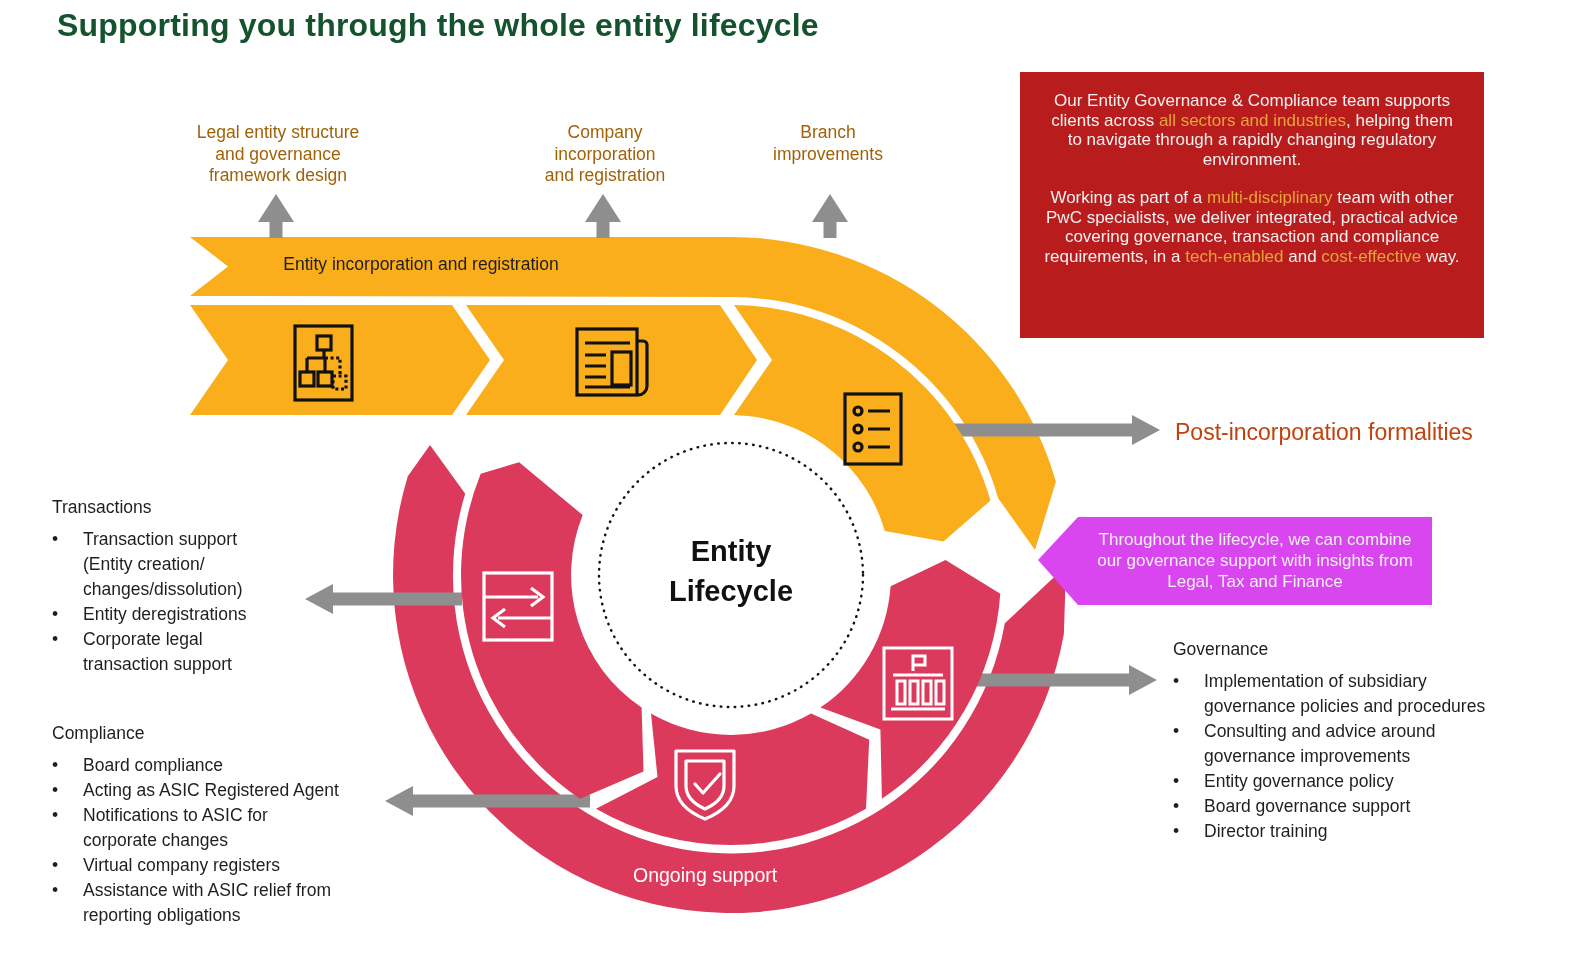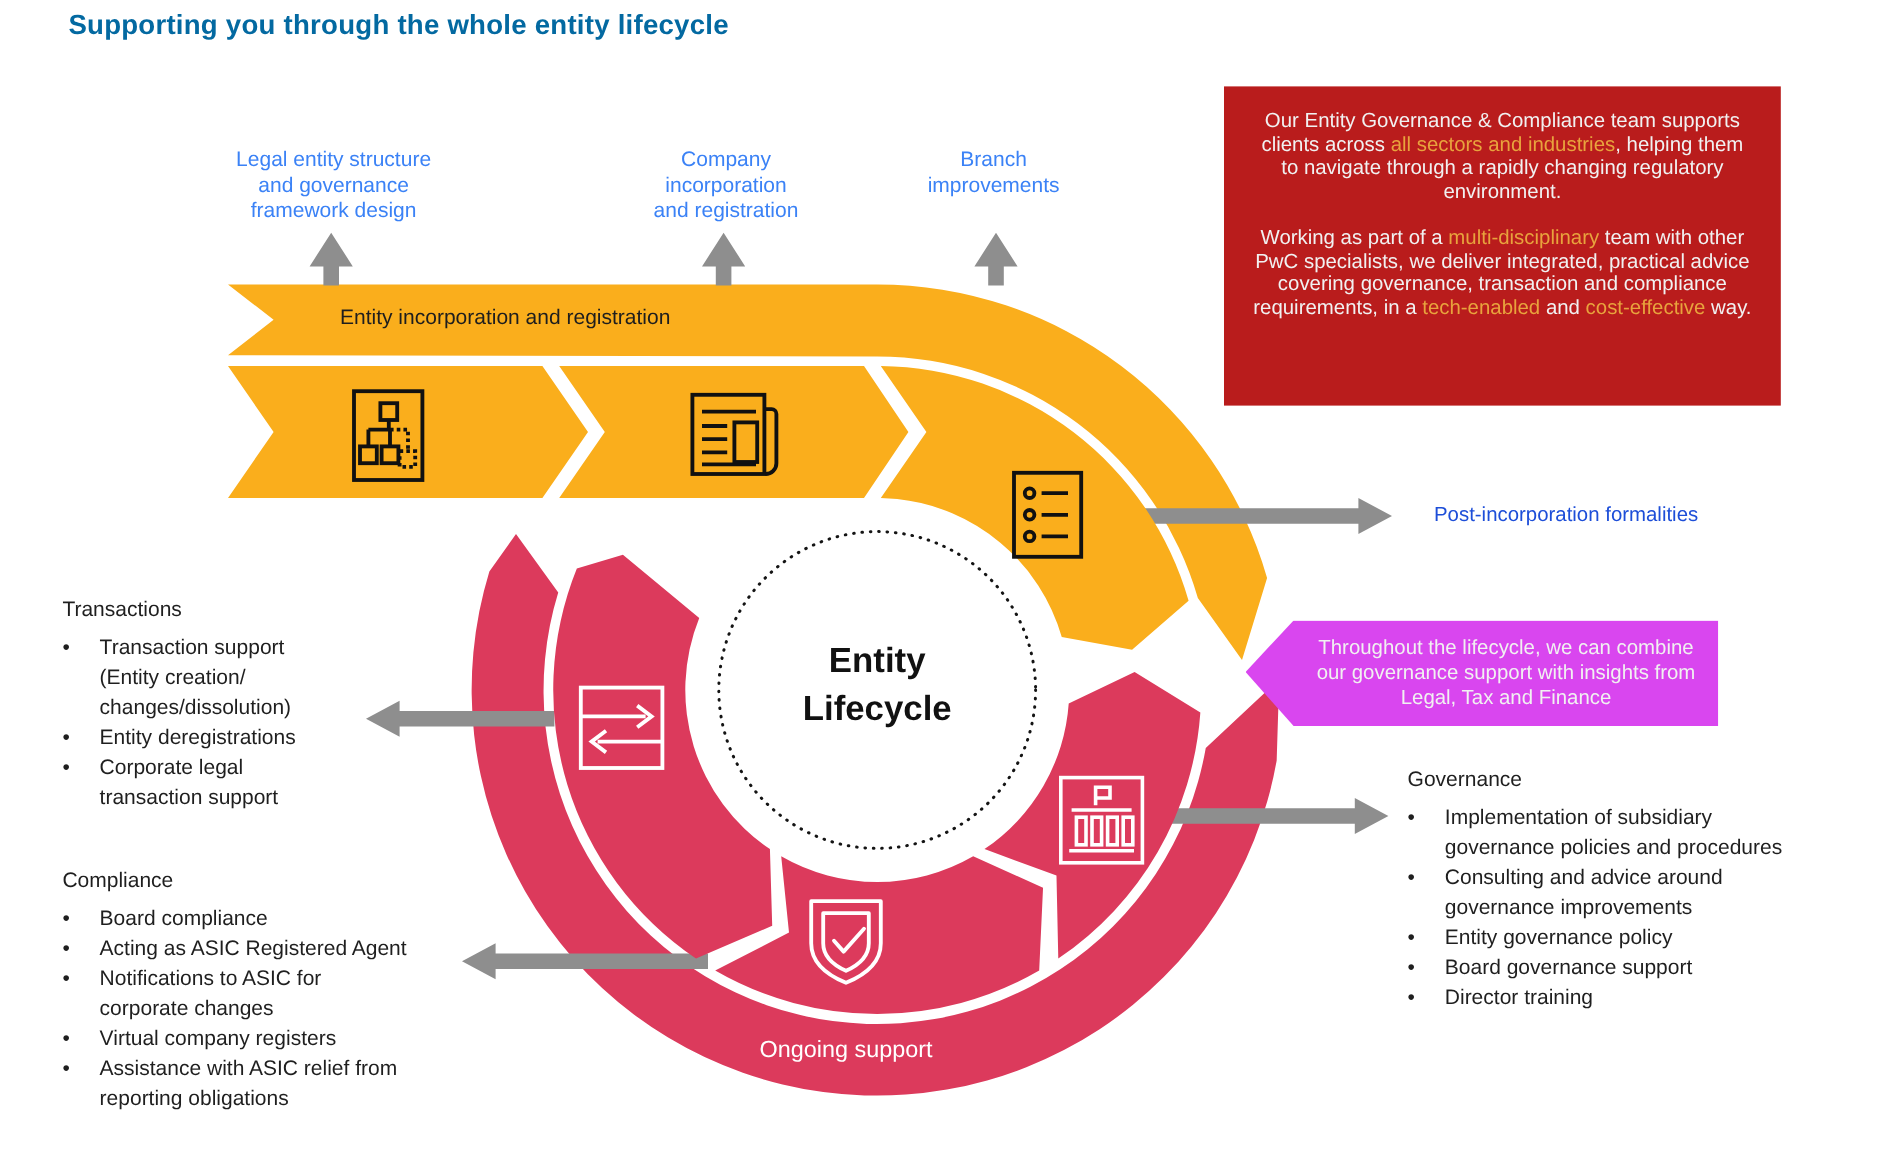--- a/index.html
+++ b/index.html
@@ -1,26 +1,26 @@
 <!DOCTYPE html>
 <html><head>
 <meta charset="utf-8">
 <style>
   html,body{margin:0;padding:0;background:#fff;}
   body{width:1579px;height:959px;position:relative;overflow:hidden;
        font-family:"Liberation Sans",sans-serif;color:#1e1e1e;}
   .abs{position:absolute;}
   .pre{white-space:pre-line;}
   .stage{position:absolute;left:0;top:0;width:1579px;height:959px;}
-  .title{left:57px;top:7px;font-size:23px;font-weight:bold;color:#0369a1;letter-spacing:.2px;}
-  .milestone{top:122px;width:220px;text-align:center;font-size:17.5px;line-height:21.5px;color:#3b82f6;}
+  .title{left:57px;top:7px;font-size:32px;font-weight:bold;color:#14532d;letter-spacing:.2px;}
+  .milestone{top:122px;width:220px;text-align:center;font-size:17.5px;line-height:21.5px;color:#a16207;}
   .banner-label{left:281px;top:254px;width:280px;text-align:center;font-size:17.5px;color:#1e1e1e;}
   .center-label{left:631px;top:531px;width:200px;text-align:center;font-size:29px;line-height:40px;font-weight:bold;color:#111;}
   .ongoing-label{left:633px;top:864px;width:200px;font-size:19.5px;color:#fff;}
-  .side-label{font-size:17px;color:#1d4ed8;margin-left:20px;}
+  .side-label{font-size:23px;color:#c2410c;}
   .list-heading{font-size:17.5px;color:#1f1f1f;margin-bottom:9px;}
   .list{font-size:17.5px;color:#1f1f1f;}
   .li{display:flex;line-height:25px;margin:0;}
   .li .dot{width:14px;flex:0 0 14px;margin-right:17px;}
   .panel1{left:1020px;top:72px;width:464px;height:266px;background:#b91c1c;box-sizing:border-box;
           padding:19px 24px 0;text-align:center;color:#f1f1f1;font-size:17px;line-height:19.5px;}
   .panel1 p{margin:0 0 19px 0;}
   .hl{color:#e8a33d;}
   .panel2{left:1038px;top:517px;width:394px;height:88px;background:#d946ef;box-sizing:border-box;
           clip-path:polygon(40px 0px,394px 0px,394px 88px,40px 88px,0px 43px);

